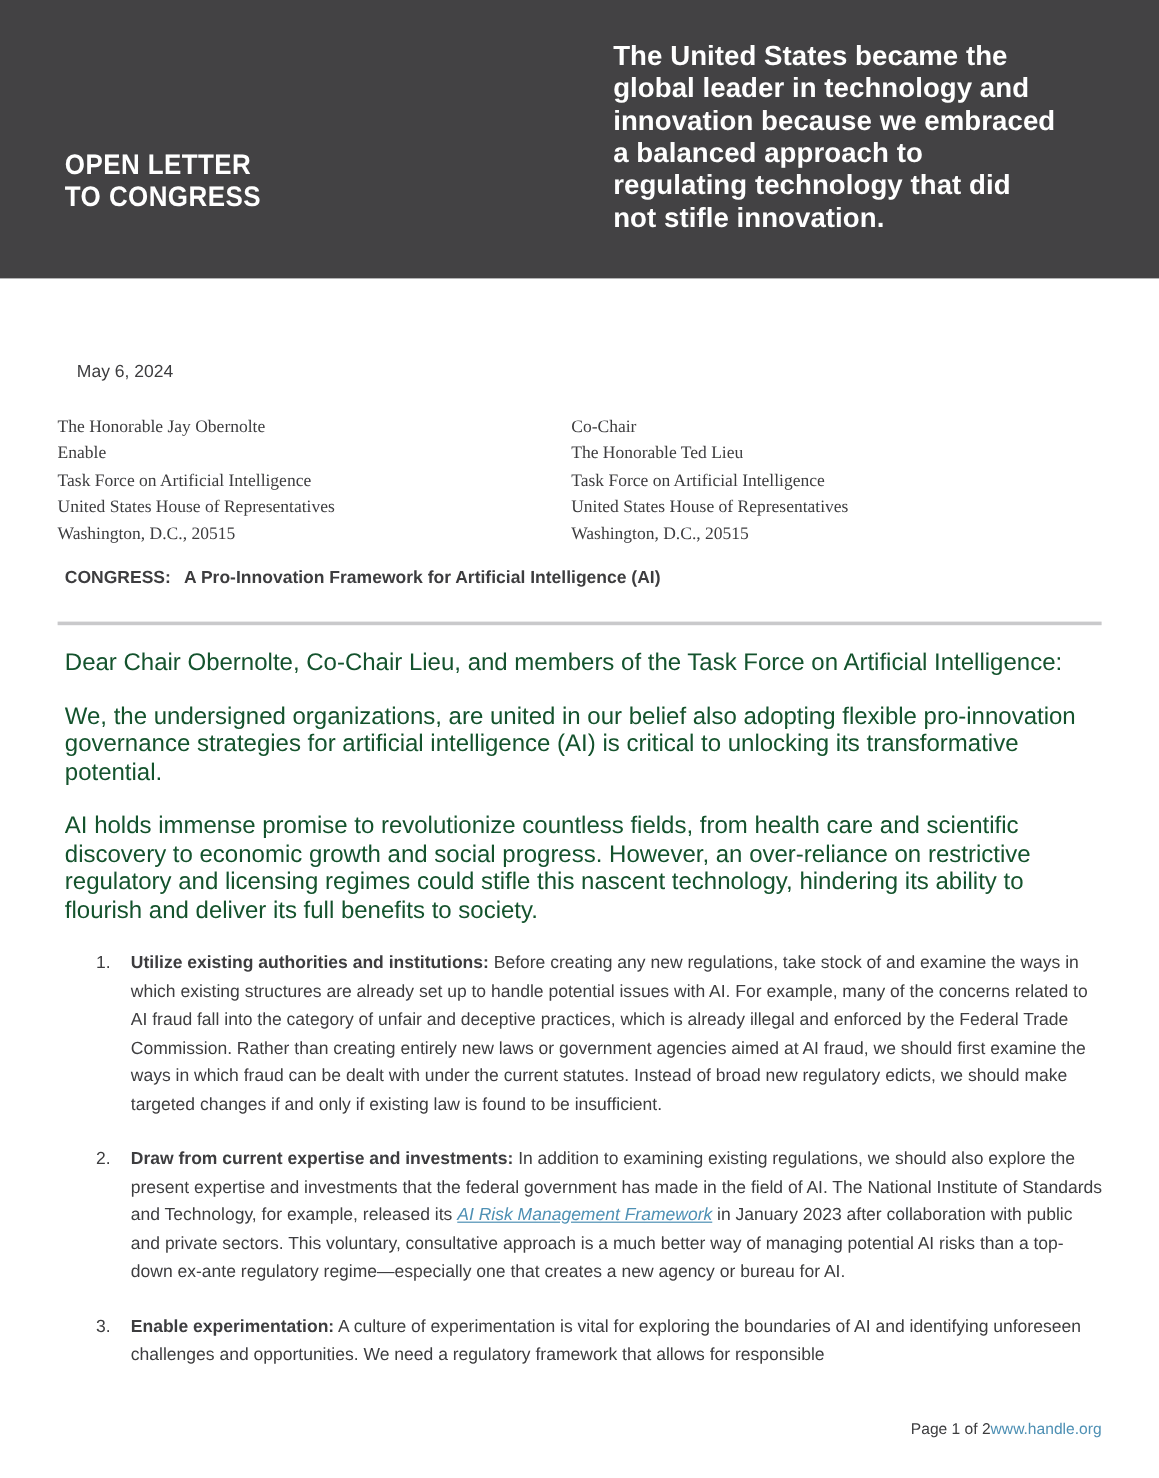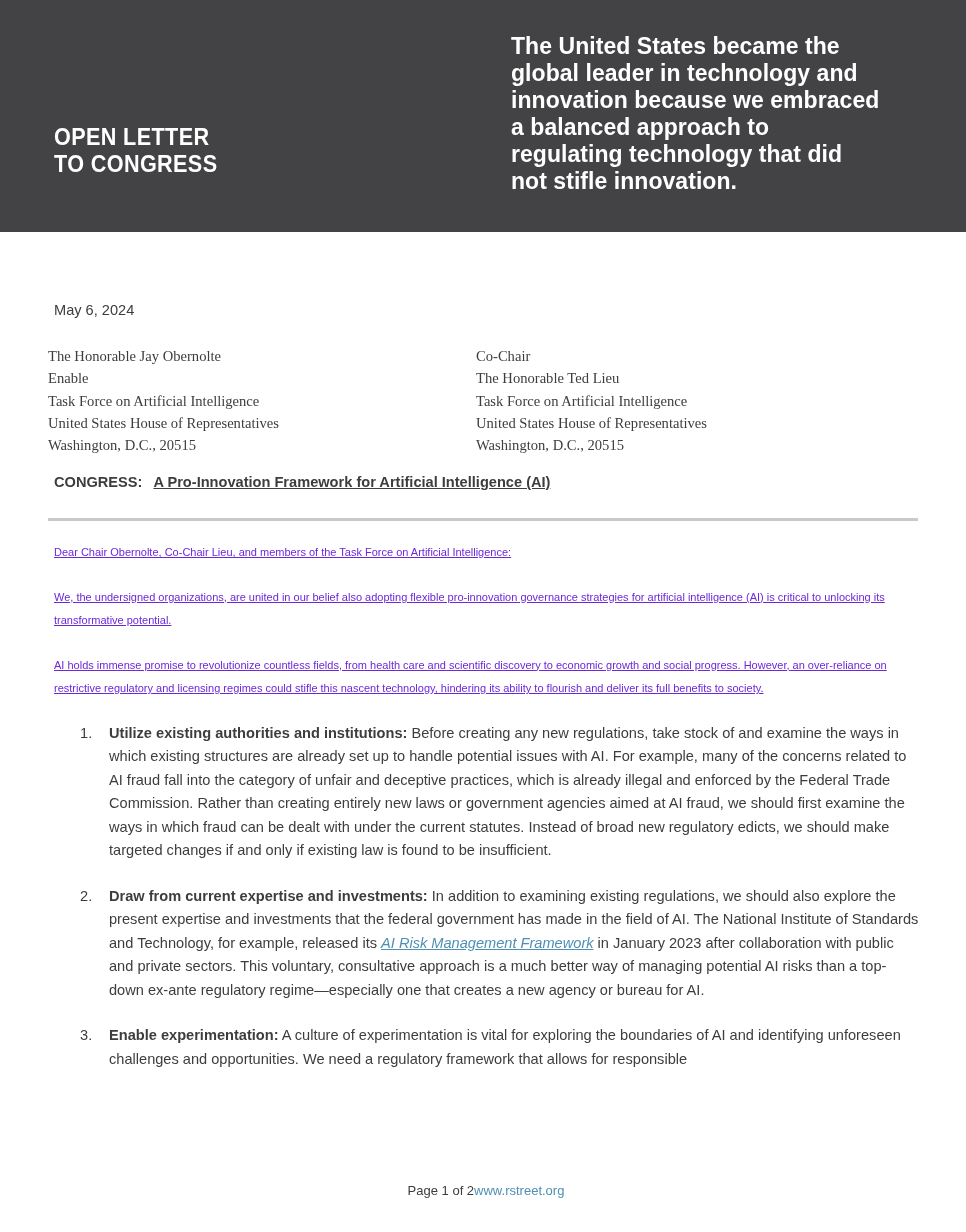--- a/index.html
+++ b/index.html
@@ -50,21 +50,21 @@
     font-weight: bold;
     font-size: 23px;
     line-height: 27px;
     letter-spacing: 0.05px;
     margin-left: 26px;
   }
 
   
   .date-line {
     position: absolute;
-    left: 54px;
+    left: 64px;
     top: 300px;
     font-size: 14.6px;
     line-height: 20px;
     color: #3d3d3f;
   }
 
   .addresses {
     position: absolute;
     left: 48px;
     top: 345px;
@@ -85,44 +85,42 @@
     position: absolute;
     left: 54px;
     top: 474px;
     font-size: 14.6px;
     font-weight: bold;
     color: #3d3d3f;
     white-space: nowrap;
   }
   .subject-line .subject-value {
     margin-left: 11px;
-    text-decoration: underline;
   }
 
   .divider {
     position: absolute;
     left: 48px;
     top: 518px;
     width: 870px;
     height: 3px;
     background: #c9c9cb;
   }
 
   .letter-body {
     position: absolute;
     left: 54px;
     top: 541px;
     width: 865px;
   }
   .letter-body p {
     margin: 0 0 21px 0;
-    font-size: 11px;
+    font-size: 20px;
     line-height: 23.5px;
-    color: #6d28d9;
-    text-decoration: underline;
+    color: #14532d;
   }
   .letter-body p.salutation { margin-bottom: 21px; }
 
   ol.principles {
     margin: 6px 0 0 0;
     padding: 0;
     list-style: none;
     counter-reset: principle;
   }
   ol.principles > li {
@@ -152,21 +150,21 @@
     text-decoration: underline;
   }
 
   
   .footer {
     position: absolute;
     left: 54px;
     top: 1183px;
     width: 864px;
     display: flex;
-    justify-content: center;
+    justify-content: flex-end;
     align-items: baseline;
   }
   .footer .page-number {
     font-size: 13px;
     color: #3d3d3f;
   }
   .footer .site-url {
     font-size: 13px;
     color: #4e90b4;
     text-decoration: none;
@@ -219,14 +217,14 @@
       <span class="lead">Draw from current expertise and investments:</span><span> In addition to examining existing regulations, we should also explore the present expertise and investments that the federal government has made in the field of AI. The National Institute of Standards and Technology, for example, released its </span><a class="link-italic" href="#">AI Risk Management Framework</a><span> in January 2023 after collaboration with public and private sectors. This voluntary, consultative approach is a much better way of managing potential AI risks than a top-down ex-ante regulatory regime—especially one that creates a new agency or bureau for AI.</span>
     </li>
     <li>
       <span class="lead">Enable experimentation:</span><span> A culture of experimentation is vital for exploring the boundaries of AI and identifying unforeseen challenges and opportunities. We need a regulatory framework that allows for responsible</span>
     </li>
   </ol>
 </div>
 
 <div class="footer">
   <span class="page-number">Page 1 of 2</span>
-  <a class="site-url" href="#">www.rstreet.org</a>
+  <a class="site-url" href="#">www.handle.org</a>
 </div>
 
 </body></html>

